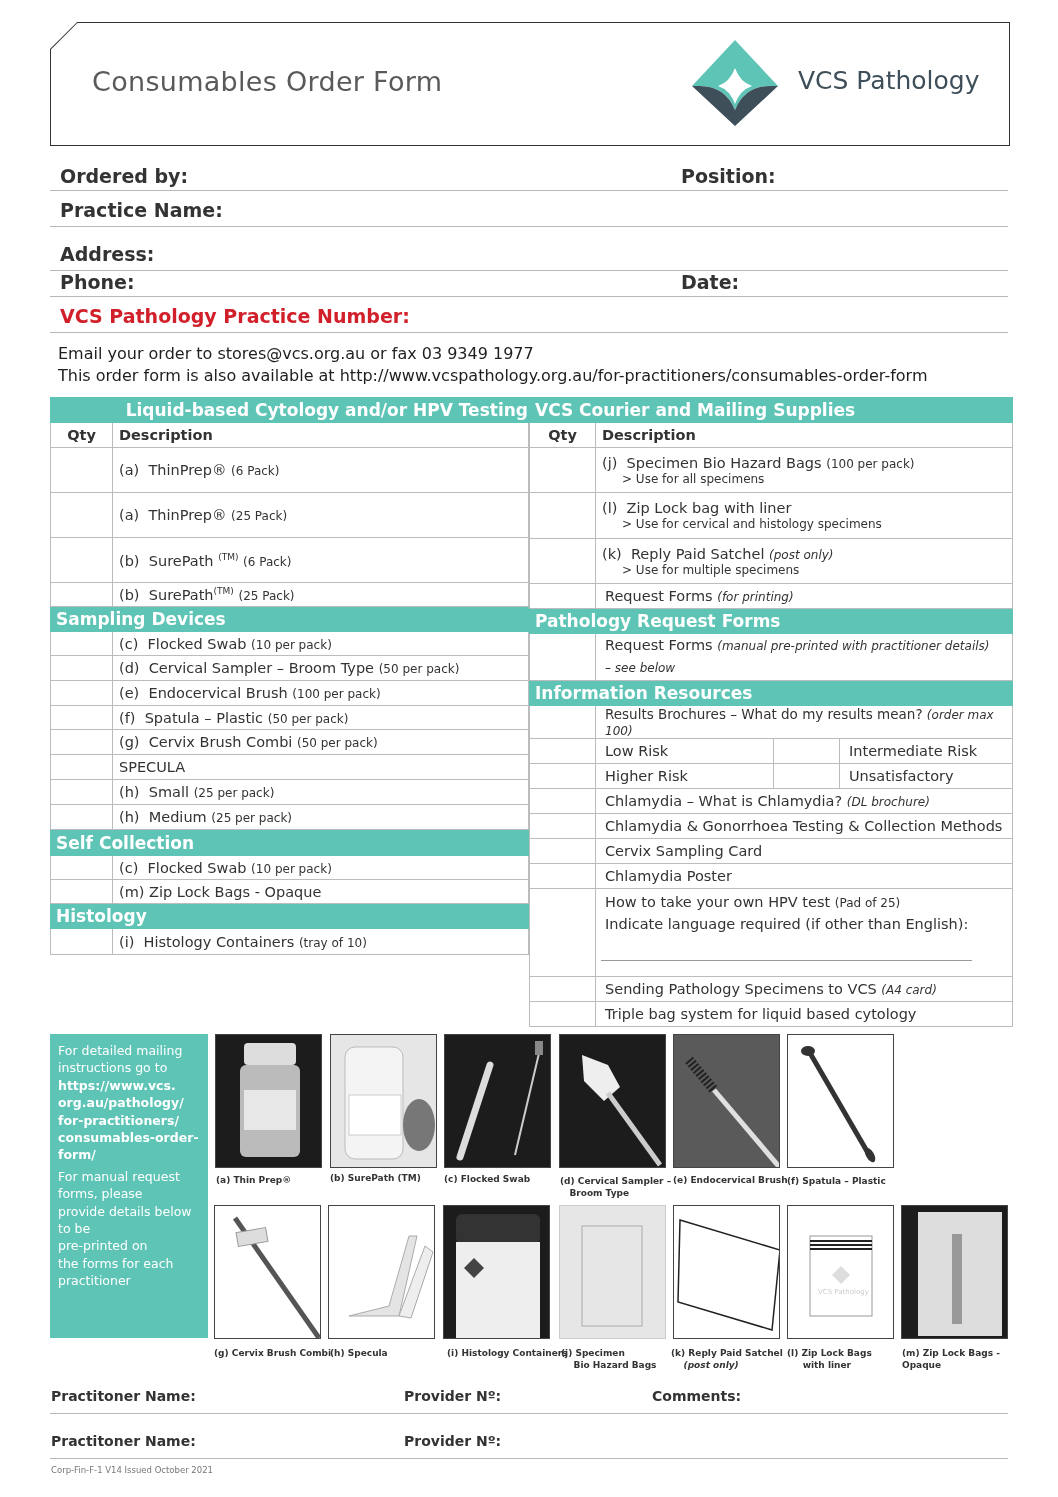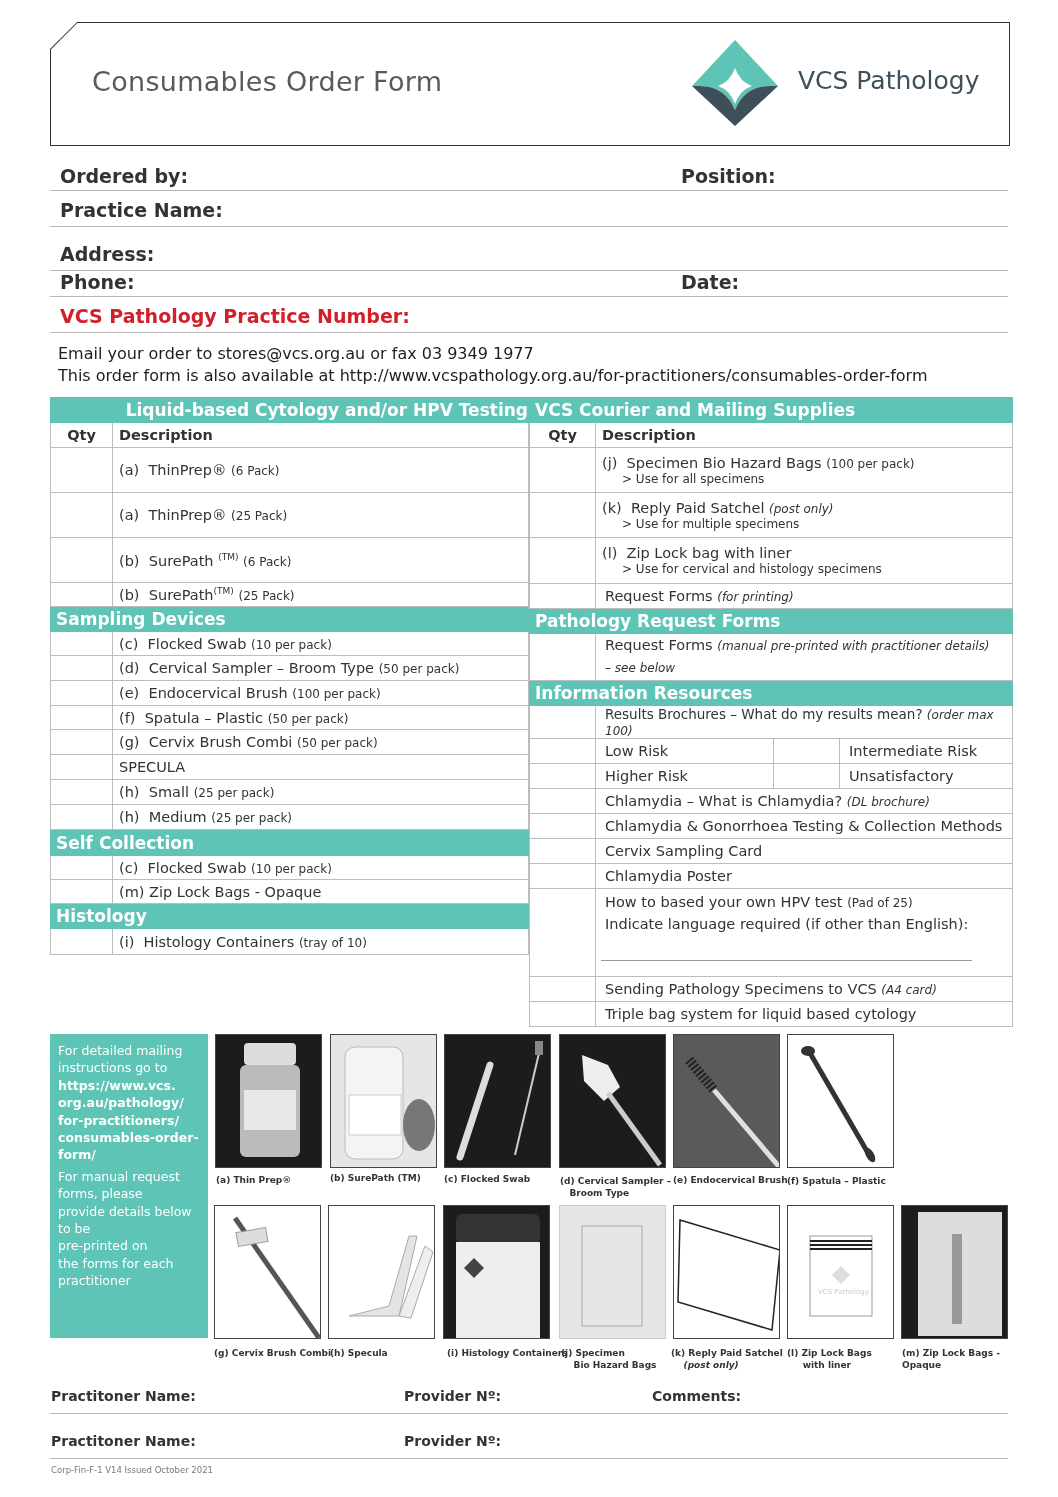--- a/index.html
+++ b/index.html
@@ -171,27 +171,27 @@
         <td colspan="4" class="sec">VCS Courier and Mailing Supplies</td>
       </tr>
   <tr style="height:25px;">
     <td class="qty hdr" style="width:66px;">Qty</td>
     <td colspan="3" class="hdr">Description</td>
   </tr>
   <tr style="height:45px;">
         <td class="qty"></td>
     <td colspan="3"><span>(j)</span>&nbsp; <span>Specimen Bio Hazard Bags</span> <span class="sm">(100 per pack)</span><span class="sub">&gt; Use for all specimens</span></td>
       </tr>
+  <tr style="height:46px;">
+        <td class="qty"></td>
+    <td colspan="3"><span>(l)</span>&nbsp; <span>Zip Lock bag with liner</span><span class="sub">&gt; Use for cervical and histology specimens</span></td>
+      </tr>
   <tr style="height:45px;">
         <td class="qty"></td>
     <td colspan="3"><span>(k)</span>&nbsp; <span>Reply Paid Satchel</span> <span class="it">(post only)</span><span class="sub">&gt; Use for multiple specimens</span></td>
-      </tr>
-  <tr style="height:46px;">
-        <td class="qty"></td>
-    <td colspan="3"><span>(l)</span>&nbsp; <span>Zip Lock bag with liner</span><span class="sub">&gt; Use for cervical and histology specimens</span></td>
       </tr>
   <tr style="height:25px;">
         <td class="qty"></td>
     <td colspan="3" style="padding-left:9px;"><span>Request Forms</span> <span class="it">(for printing)</span></td>
       </tr>
   <tr style="height:25px;">
         <td colspan="4" class="sec">Pathology Request Forms</td>
       </tr>
   <tr style="height:47px;">
         <td class="qty"></td>
@@ -228,21 +228,21 @@
         <td class="qty"></td>
     <td colspan="3" style="padding-left:9px;">Cervix Sampling Card</td>
       </tr>
   <tr style="height:25px;">
         <td class="qty"></td>
     <td colspan="3" style="padding-left:9px;">Chlamydia Poster</td>
       </tr>
   <tr style="height:88px;">
         <td class="qty"></td>
     <td colspan="3" style="padding-left:9px;vertical-align:top;padding-top:3px;line-height:21px;">
-      <span>How to based your own HPV test</span> <span class="sm">(Pad of 25)</span><br>
+      <span>How to take your own HPV test</span> <span class="sm">(Pad of 25)</span><br>
       <span>Indicate language required (if other than English):</span>
       <div style="margin:25px 40px 0 -4px;border-bottom:1px solid #999;"></div>
     </td>
       </tr>
   <tr style="height:25px;">
         <td class="qty"></td>
     <td colspan="3" style="padding-left:9px;"><span>Sending Pathology Specimens to VCS</span> <span class="it">(A4 card)</span></td>
       </tr>
   <tr style="height:25px;">
         <td class="qty"></td>

